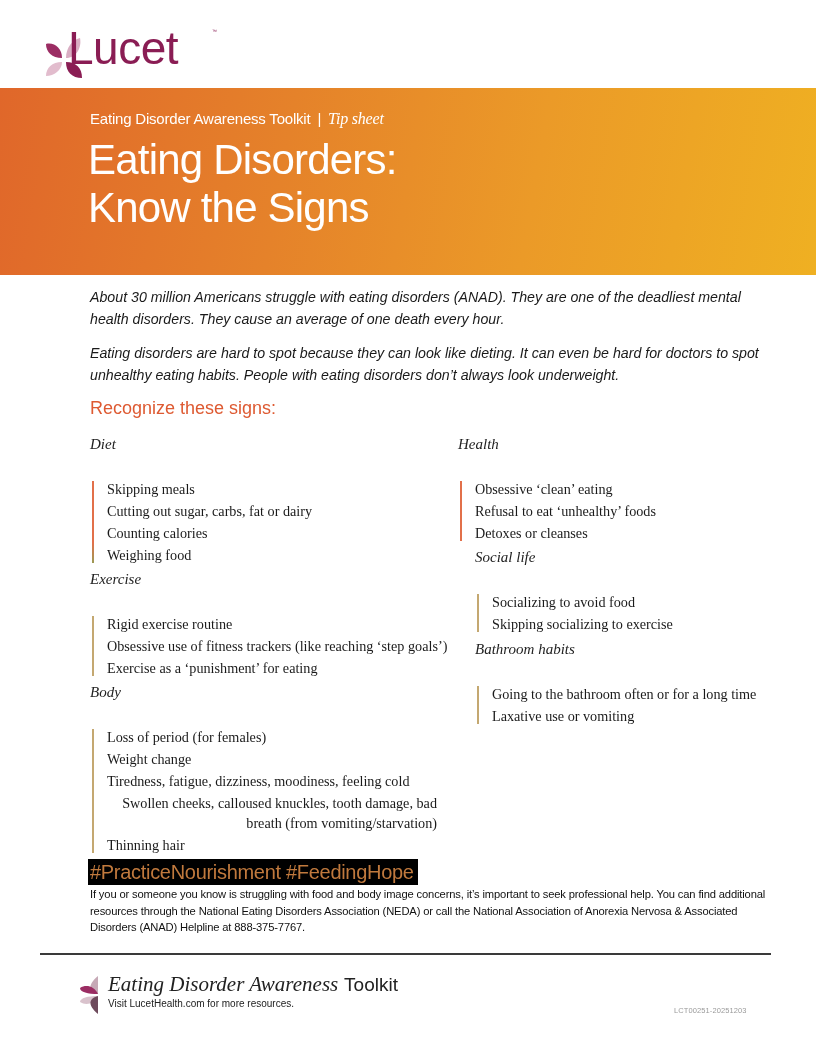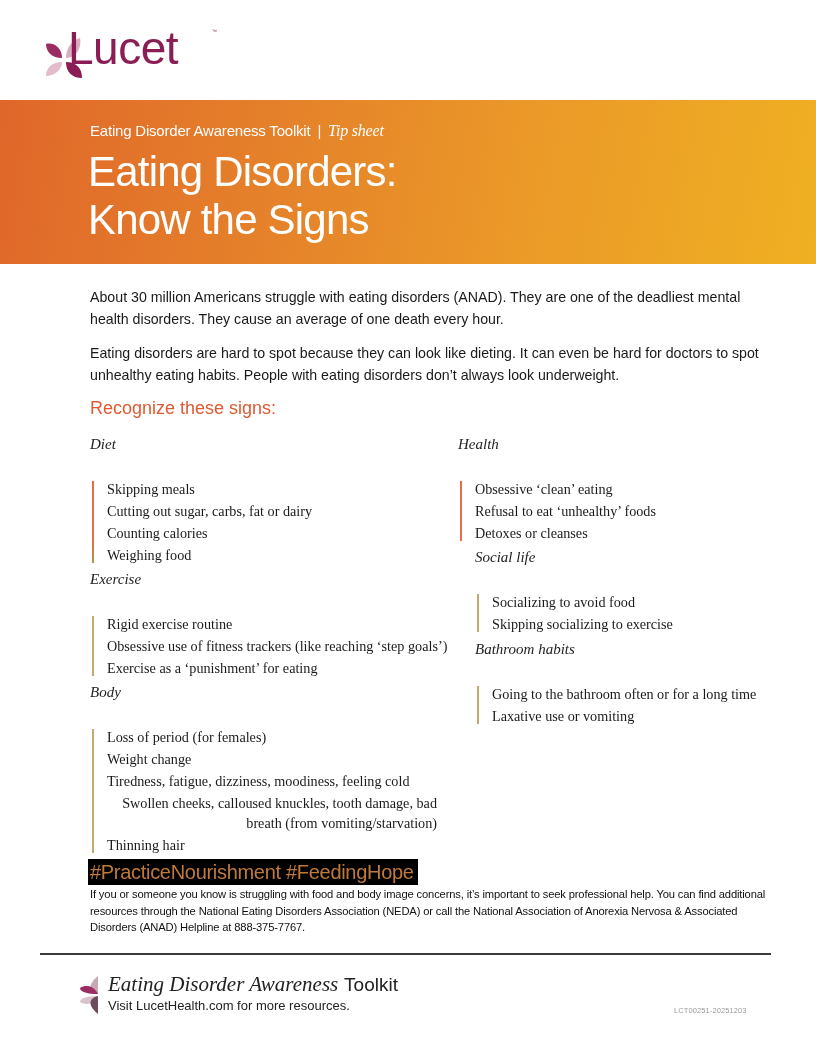--- a/index.html
+++ b/index.html
@@ -6,30 +6,30 @@
     html, body { width: 816px; height: 1056px; background: #ffffff; overflow: hidden; }
     body { position: relative; font-family: "Liberation Sans", sans-serif; color: #1a1a1a; }
 
     
     .logo { position: absolute; left: 40px; top: 22px; height: 64px; display: flex; align-items: flex-start; }
     .logo-mark { position: absolute; left: 0; top: 14px; width: 48px; height: 48px; }
     .logo-word { position: absolute; left: 28px; top: 0px; font-family: "Liberation Sans", sans-serif; font-size: 46px; font-weight: 400; color: #8a1d54; letter-spacing: -0.5px; line-height: 52px; }
     .logo-tm { position: absolute; left: 172px; top: 6px; font-size: 5px; color: #8a1d54; }
 
     
-    .banner { position: absolute; left: 0; top: 100px; width: 816px; height: 164px;
+    .banner { position: absolute; left: 0; top: 88px; width: 816px; height: 187px;
       background: linear-gradient(100deg, #e0672a 0%, #e5822a 35%, #eb9a28 65%, #efb022 100%); }
     .banner-eyebrow { position: absolute; left: 90px; top: 22px; color: #fff; font-size: 15px; letter-spacing: -0.2px; }
     .banner-eyebrow .sep { margin: 0 3px; }
     .banner-eyebrow .tip { font-family: "Liberation Serif", serif; font-style: italic; font-size: 16px; }
     .banner-title { position: absolute; left: 88px; top: 48px; color: #fff; font-size: 42px; line-height: 48px; font-weight: 400; letter-spacing: -0.8px; }
 
     
     .intro { position: absolute; left: 90px; top: 286px; width: 670px; font-size: 14.2px; line-height: 22px; color: #1a1a1a; }
-    .intro p { margin-bottom: 12px; }
+    .intro p { margin-bottom: 12px; font-style: italic; }
 
     .signs-heading { position: absolute; left: 90px; top: 398px; font-size: 18px; color: #de5a32; font-weight: 400; }
 
     
     .section { position: absolute; }
     .section-title { font-family: "Liberation Serif", serif; font-style: italic; font-size: 15px; color: #222; height: 22px; }
     .section-list { position: relative; margin-top: 20px; padding-left: 17px; list-style: none; font-family: Liberation Serif, serif; }
     .section-list::before { content: ""; position: absolute; left: 2px; top: 3px; bottom: 3px; width: 1.5px; background: var(--bar, #c9a26a); }
     .section-list li { font-size: 14.2px; line-height: 22px; color: #1a1a1a; }
     .section-list li.wrap { line-height: 20px; padding: 1px 0; }
@@ -42,21 +42,21 @@
     .hashtags { position: absolute; left: 88px; top: 859px; font-size: 20px; color: #c0793d; background: #000000; padding: 0 4px 0 2px; letter-spacing: -0.3px; line-height: 26px; }
     .help { position: absolute; left: 90px; top: 886px; width: 680px; font-size: 11.2px; line-height: 16.5px; color: #111; letter-spacing: -0.15px; }
 
     .divider { position: absolute; left: 40px; top: 953px; width: 731px; height: 1.5px; background: #3a3a3a; }
 
     
     .footer-mark { position: absolute; left: 78px; top: 974px; width: 22px; height: 42px; }
     .footer-title { position: absolute; left: 108px; top: 970px; font-size: 21px; color: #222; line-height: 28px; }
     .footer-title .serif { font-family: "Liberation Serif", serif; font-style: italic; }
     .footer-title .sans { font-family: "Liberation Sans", sans-serif; font-size: 19px; }
-    .footer-sub { position: absolute; left: 108px; top: 998px; font-size: 13px; color: #222; }
+    .footer-sub { position: absolute; left: 108px; top: 998px; font-size: 10px; color: #222; }
     .doc-code { position: absolute; left: 674px; top: 1006px; font-size: 7.5px; color: #9a9a9a; letter-spacing: 0.1px; }
   </style>
 </head>
 <body>
 
 <div class="logo">
   <svg class="logo-mark" viewBox="0 0 48 48">
     <path d="M22 22 C22 12 14 6 6 8 C6 16 12 22 22 22 Z" fill="#9b2d63"></path>
     <path d="M26 22 C26 12 32 4 40 2 C42 12 36 22 26 22 Z" fill="#d9aec3"></path>
     <path d="M22 26 C12 26 6 32 6 40 C14 40 22 34 22 26 Z" fill="#e2bccd"></path>

